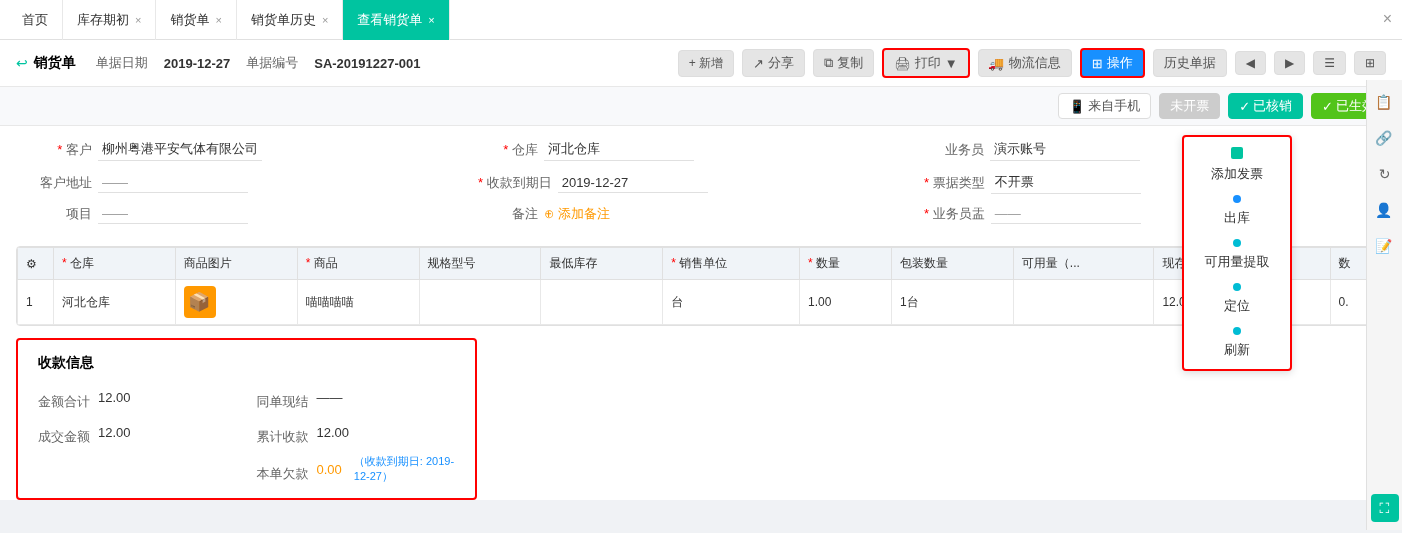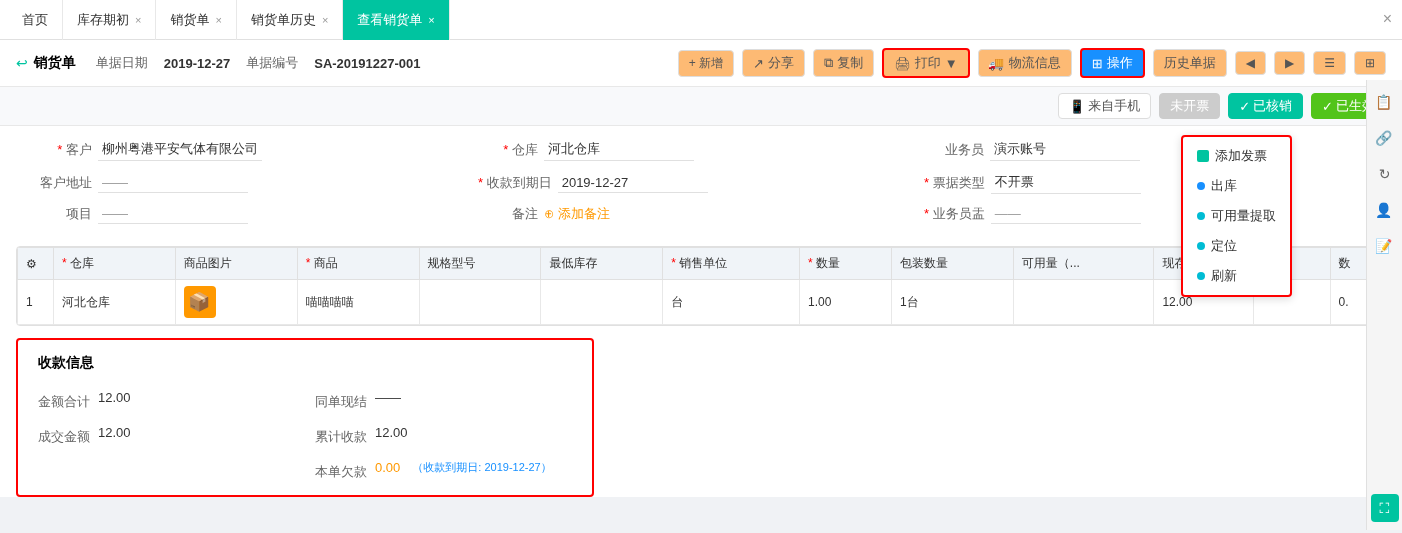--- a/index.html
+++ b/index.html
@@ -41,21 +41,21 @@
     .doc-meta { display: flex; align-items: center; gap: 16px; color: #333; font-size: 13px; }
     .doc-meta span { color: #666; }
     .doc-meta strong { color: #333; }
 
     
     .toolbar {
       display: flex; align-items: center; margin-left: auto; gap: 8px;
     }
     .btn-toolbar {
       display: flex; align-items: center; gap: 4px; padding: 4px 10px;
-      border: 1px solid #ddd; border-radius: 4px; background: #fdba74;
+      border: 1px solid #ddd; border-radius: 4px; background: #e5e5e5;
       cursor: pointer; font-size: 12px; color: #555; white-space: nowrap;
     }
 
     
     .action-row {
       display: flex; align-items: center; padding: 6px 16px; background: #f8f9fb;
       border-bottom: 1px solid #e8e8e8; gap: 8px; justify-content: flex-end;
     }
     .btn-action {
       display: flex; align-items: center; gap: 3px; padding: 3px 10px;
@@ -108,21 +108,21 @@
     .data-table tr.subtotal td {
       background: #fffbe6; color: #666;
     }
     .gear-col { width: 36px; text-align: center; }
     .product-img { width: 32px; height: 32px; background: #ff9900; border-radius: 4px;
       display: flex; align-items: center; justify-content: center; color: #fff; font-size: 18px; }
 
     
     .summary-box {
       margin: 12px 16px; border: 2px solid #f00; border-radius: 4px; padding: 14px 20px;
-      background: #fff; width: 578px;
+      background: #fff; width: 461px;
     }
     .summary-title { font-weight: bold; font-size: 14px; margin-bottom: 12px; }
     .summary-grid {
       display: grid; grid-template-columns: 1fr 1fr; gap: 8px 20px;
     }
     .summary-item { display: flex; align-items: center; gap: 8px; }
     .summary-label { color: #666; white-space: nowrap; margin-top: 9px; }
     .summary-value { color: #333; }
     .summary-value.orange { color: #ff9900; }
     .summary-value.blue { color: #1890ff; }
@@ -143,21 +143,21 @@
     }
 
     
     .dropdown-menu {
       position: absolute; right: 110px; top: 95px; background: #fff;
       border: 2px solid #f00; border-radius: 4px; padding: 4px 0;
       box-shadow: 0 2px 8px rgba(0,0,0,0.15); z-index: 100; min-width: 110px;
     }
     .dropdown-item {
       display: flex; align-items: center; gap: 6px; padding: 6px 14px;
-      cursor: pointer; color: #333; font-size: 13px;
+      cursor: pointer; color: #333; font-size: 13px; flex-direction: column;
     }
     .dot { width: 8px; height: 8px; border-radius: 50%; display: inline-block; }
     .dot.blue { background: #1890ff; }
     .dot.teal { background: #00bcd4; }
     .square-icon { width: 12px; height: 12px; background: #00c4a0; border-radius: 2px; display: inline-block; }
 
     
     .btn-op-active {
       background: #1890ff; color: #fff; border-color: #1890ff;
     }

